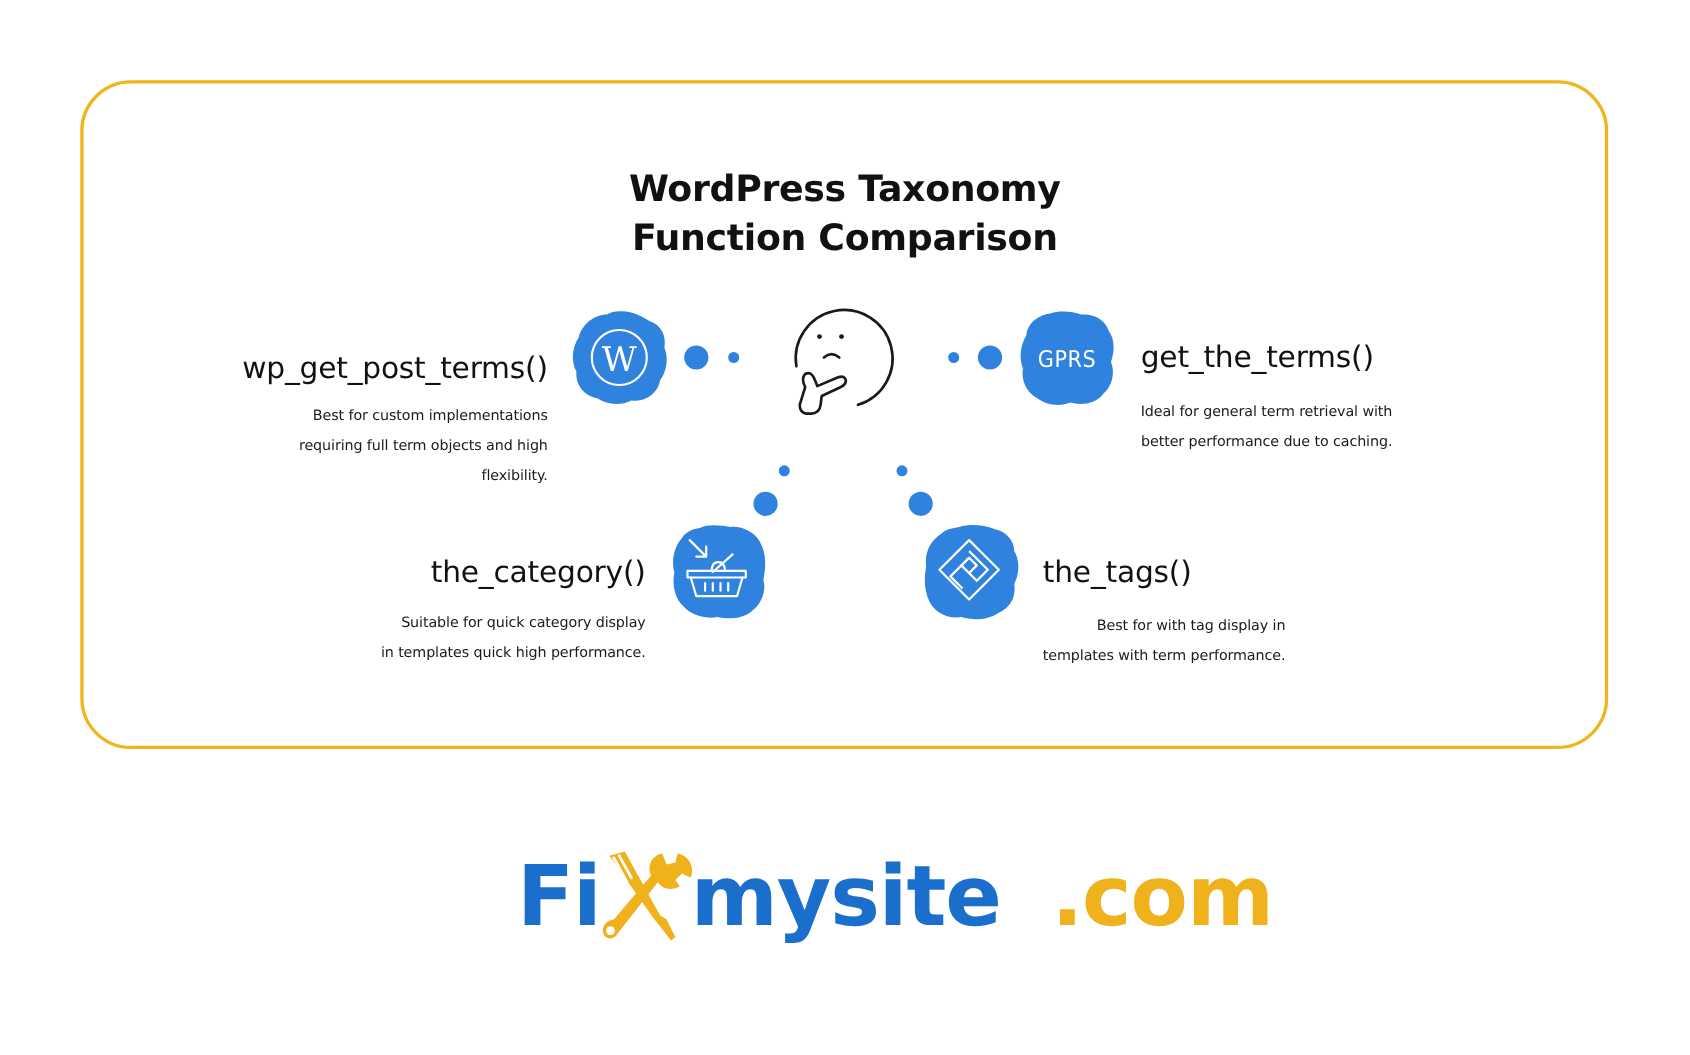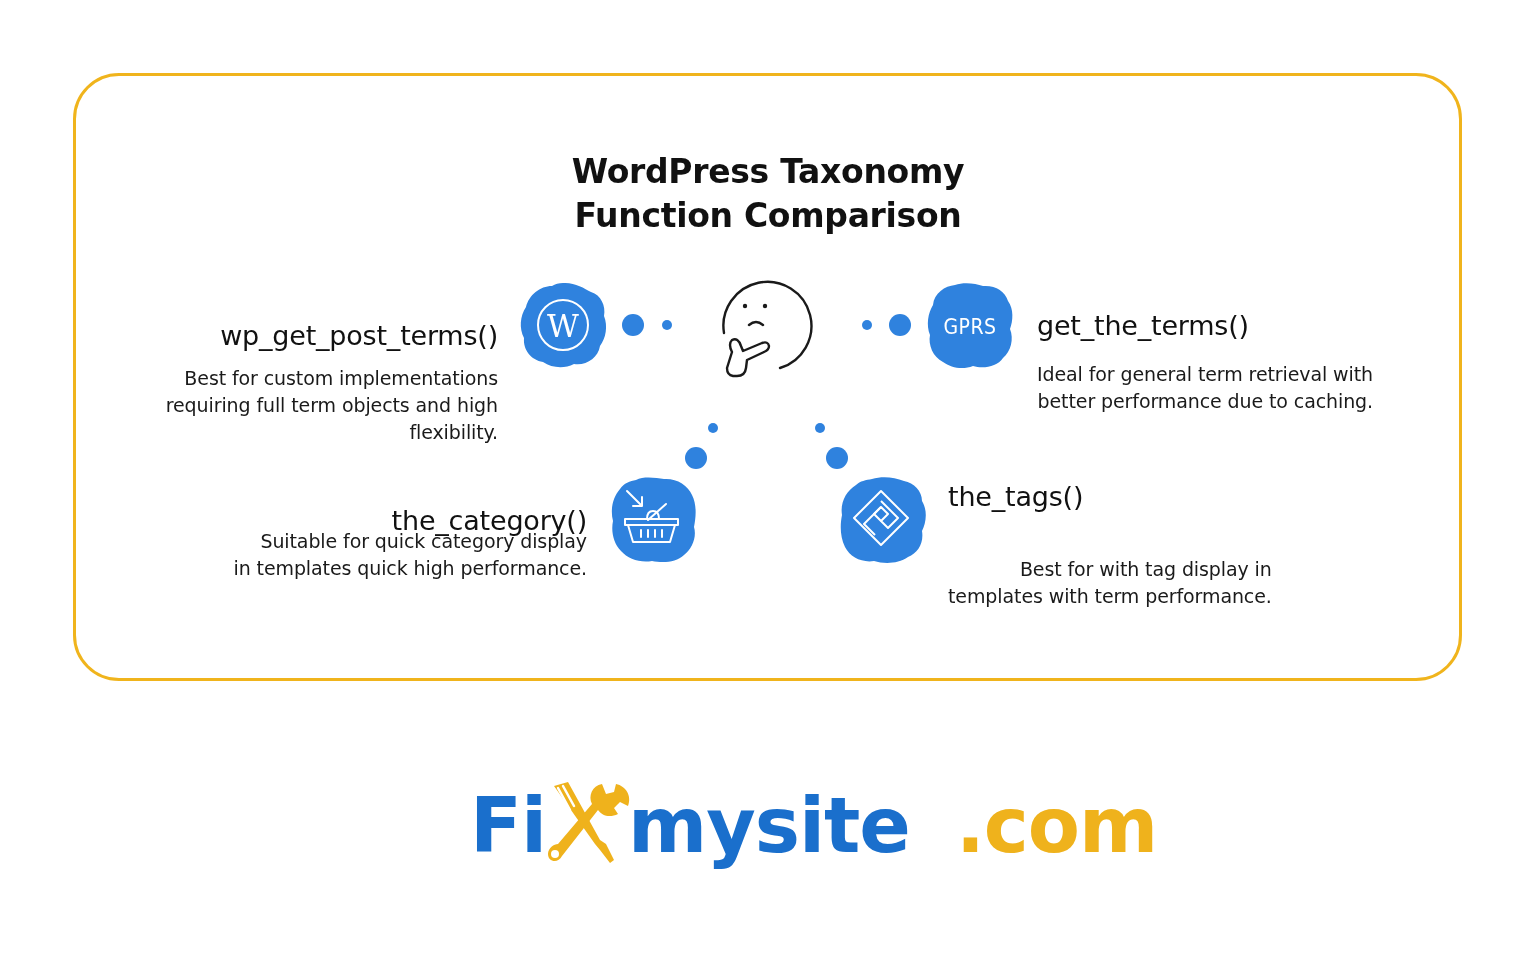--- a/index.html
+++ b/index.html
@@ -9,29 +9,29 @@
     .frame {
       position: absolute; left: 73px; top: 73px; width: 1389px; height: 608px;
       border: 3px solid #f0b41c; border-radius: 46px; background: #ffffff;
     }
     .title {
       position: absolute; left: 0; top: 150px; width: 1536px; text-align: center;
       font-size: 33px; line-height: 44px; font-weight: 600; color: #111; letter-spacing: -0.3px;
     }
     .abs { position: absolute; }
     .fn-name { font-size: 27px; line-height: 34px; color: #111; white-space: nowrap; letter-spacing: -0.2px; }
-    .fn-desc { font-size: 19px; line-height: 27px; color: #1a1a1a; letter-spacing: -0.1px; }
+    .fn-desc { font-size: 13px; line-height: 27px; color: #1a1a1a; letter-spacing: -0.1px; }
     .right { text-align: right; }
     .left { text-align: right; }
 
     .blob { position: absolute; }
     .dot { position: absolute; border-radius: 50%; background: #2f82de; }
 
     .logo {
-      position: absolute; left: 470px; top: 770px; height: 100px; display: flex; align-items: flex-end;
+      position: absolute; left: 470px; top: 770px; height: 100px; display: flex; align-items: flex-start;
       font-family: "DejaVu Sans", "Liberation Sans", sans-serif; font-weight: 700; font-size: 76px; letter-spacing: -1px;
     }
     .logo .blue { color: #1a6fcc; }
     .logo .gold { color: #efb21c; margin-left: 46px; }
   </style>
 </head>
 <body>
 
 <div class="frame"></div>
 
@@ -75,21 +75,21 @@
   <path fill="#2f82de" d="M30 4 C38 1 50 2 58 5 C70 4 80 10 83 20 C89 28 88 40 85 48 C89 58 86 70 78 77 C72 86 58 88 48 85 C38 89 26 87 18 81 C8 76 3 64 5 54 C1 44 3 32 8 24 C9 12 20 5 30 4 Z"></path>
   <text x="45" y="53" text-anchor="middle" font-family="'DejaVu Sans Condensed','DejaVu Sans', sans-serif" font-size="21" fill="#ffffff" letter-spacing="0.5">GPRS</text>
 </svg>
 <div class="abs fn-name left" style="left:1037px;top:309px;">get_the_terms()</div>
 <div class="abs fn-desc left" style="left:1037px;top:361px;">
   <div>Ideal for general term retrieval with</div>
   <div>better performance due to caching.</div>
 </div>
 
 <div class="abs fn-name right" style="right:949px;top:504px;">the_category()</div>
-<div class="abs fn-desc right" style="right:949px;top:528px;">
+<div class="abs fn-desc right" style="right:949px;top:553px;">
   <div>Suitable for quick category display</div>
   <div>in templates quick high performance.</div>
 </div>
 <svg class="blob" style="left:608px;top:475px;" width="90" height="90" viewBox="0 0 90 90">
   <path fill="#2f82de" d="M28 5 C36 1 48 3 56 4 C68 3 80 10 84 20 C89 30 88 42 86 52 C89 62 84 74 76 80 C68 88 54 88 44 86 C32 88 20 84 13 76 C5 68 3 56 5 46 C2 34 5 22 12 14 C16 8 22 6 28 5 Z"></path>
   <g fill="none" stroke="#ffffff" stroke-width="2" stroke-linecap="round" stroke-linejoin="round">
     <path d="M19 16 L34 31 M34 22 L34 31 L25 31"></path>
     <path d="M40 45 L58 29"></path>
     <path d="M39 44 Q39 36 45 36 Q51 36 51 44"></path>
     <path d="M17 44 L70 44 L70 50 L17 50 Z"></path>
@@ -99,21 +99,21 @@
 </svg>
 
 <svg class="blob" style="left:838px;top:475px;" width="90" height="90" viewBox="0 0 90 90">
   <path fill="#2f82de" d="M34 4 C44 1 56 2 66 6 C76 8 84 16 84 26 C90 36 88 48 84 56 C86 68 80 78 70 82 C60 89 46 89 36 86 C24 88 12 82 7 72 C2 62 2 50 4 40 C2 28 8 16 18 10 C22 6 28 5 34 4 Z"></path>
   <g fill="none" stroke="#ffffff" stroke-width="2" stroke-linejoin="round">
     <path d="M43 16 L70 43 L43 70 L16 43 Z"></path>
     <path d="M43 26 L60 43 L50 53 L43 46 L50 39 L43 32 L26 49 L37 60"></path>
     <path d="M43 32 L36 39 L43 46"></path>
   </g>
 </svg>
-<div class="abs fn-name left" style="left:948px;top:480px;">the_tags()</div>
+<div class="abs fn-name left" style="left:948px;top:504px;">the_tags()</div>
 <div class="abs fn-desc left" style="left:948px;top:556px;">
   <div>Best for with tag display in</div>
   <div>templates with term performance.</div>
 </div>
 
 <div class="logo">
   <span class="blue">Fi</span>
   <svg width="92" height="92" viewBox="0 0 92 92" style="margin:0 -4px 0 -6px;">
     <g fill="#efb21c">
       <path d="M14 8 L28 4 L60 62 L66 66 L74 82 L70 85 L60 72 L55 66 Z"></path>

